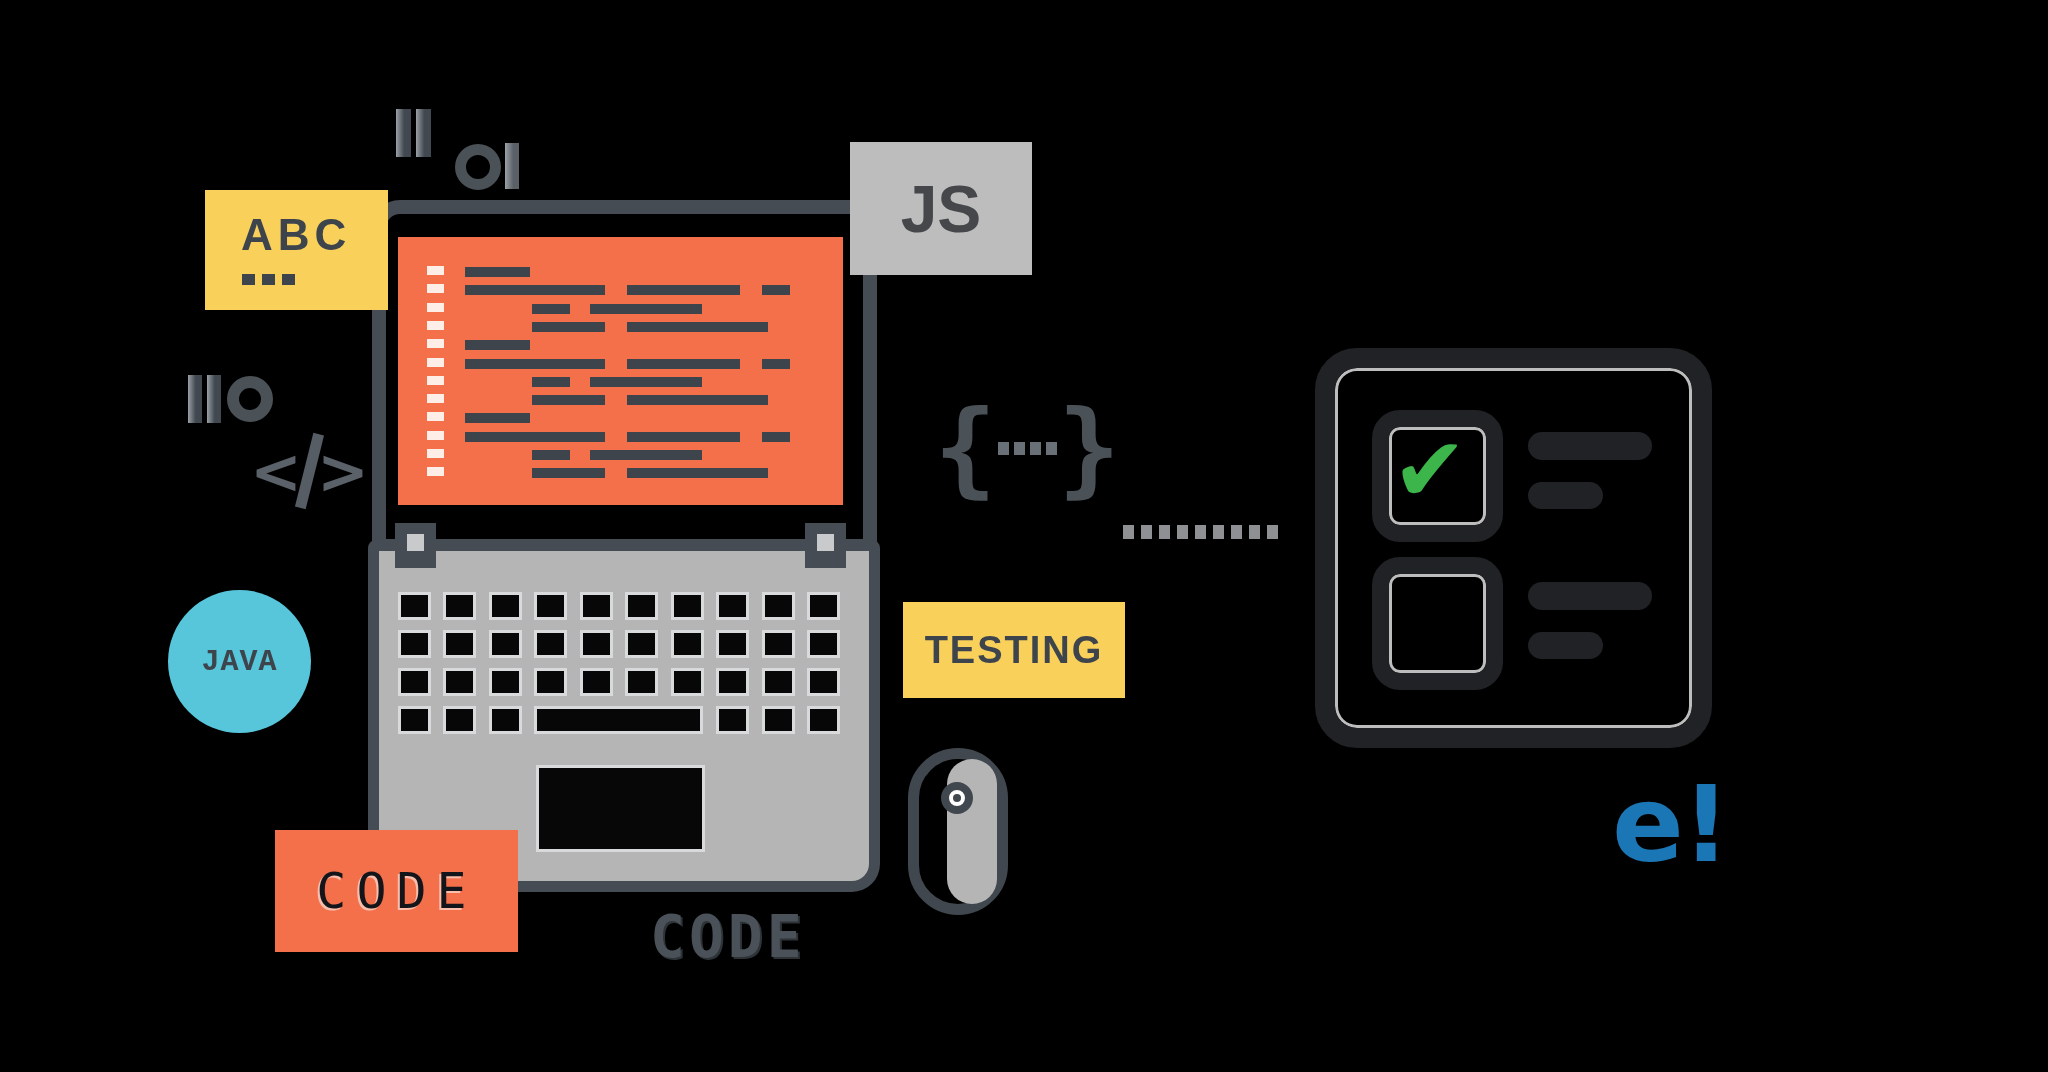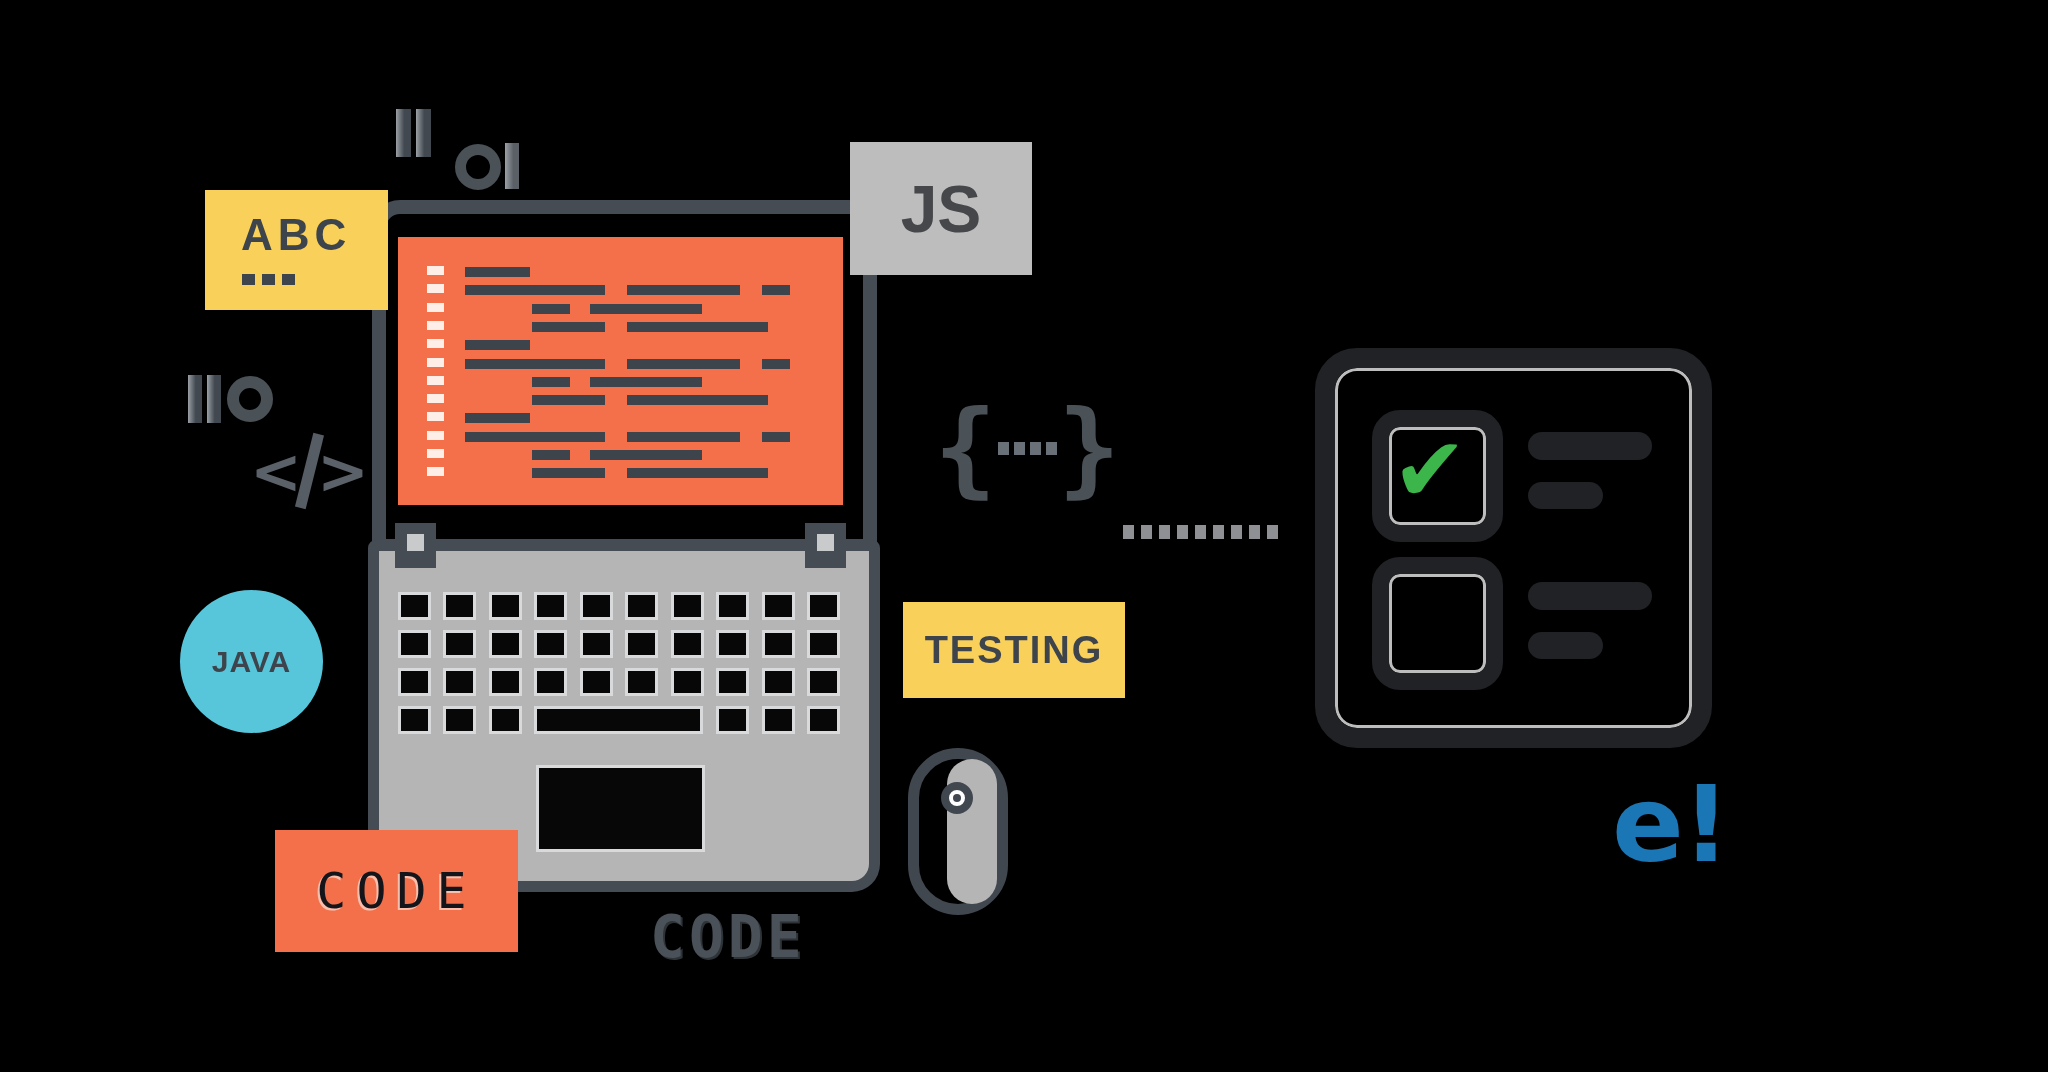--- a/index.html
+++ b/index.html
@@ -92,21 +92,21 @@
     <span class="vbar" style="width:14px;"></span><span class="vbar" style="width:14px;"></span>
   </div>
   <div class="abs" style="left:227px;top:376px;width:46px;height:46px;border:12px solid #4a5157;border-radius:50%;"></div>
 
   <div class="abs" style="left:250px;top:430px;height:82px;display:flex;align-items:center;color:#5b6168;font-weight:bold;font-size:62px;font-family:'DejaVu Sans',sans-serif;">
     <span>&lt;</span>
     <span style="display:inline-block;width:11px;height:76px;background:#565d64;transform:rotate(14deg);margin:0 2px;"></span>
     <span>&gt;</span>
   </div>
 
-  <div class="abs flexc" style="left:180px;top:590px;width:143px;height:143px;background:#57c5da;border-radius:50%;">
+  <div class="abs flexc" style="left:168px;top:590px;width:143px;height:143px;background:#57c5da;border-radius:50%;font-family:Liberation Mono, monospace;">
     <span class="card-text" style="font-size:30px;letter-spacing:1px;">JAVA</span>
   </div>
 
   <div class="abs flexc" style="left:275px;top:830px;width:243px;height:122px;background:#f3704b;">
     <span style="font-family:'DejaVu Sans Mono',monospace;font-size:50px;letter-spacing:10px;color:#14151a;text-shadow:-2px 2px 0 rgba(255,255,255,.55);">CODE</span>
   </div>
 
   <div class="abs" style="left:650px;top:903px;font-family:'DejaVu Sans Mono',monospace;font-weight:bold;font-size:58px;letter-spacing:4px;color:#4a5158;text-shadow:2px 2px 0 #2e3338;">CODE</div>
 
   <div class="abs" style="left:934px;top:388px;height:120px;display:flex;align-items:center;color:#4a5157;">

